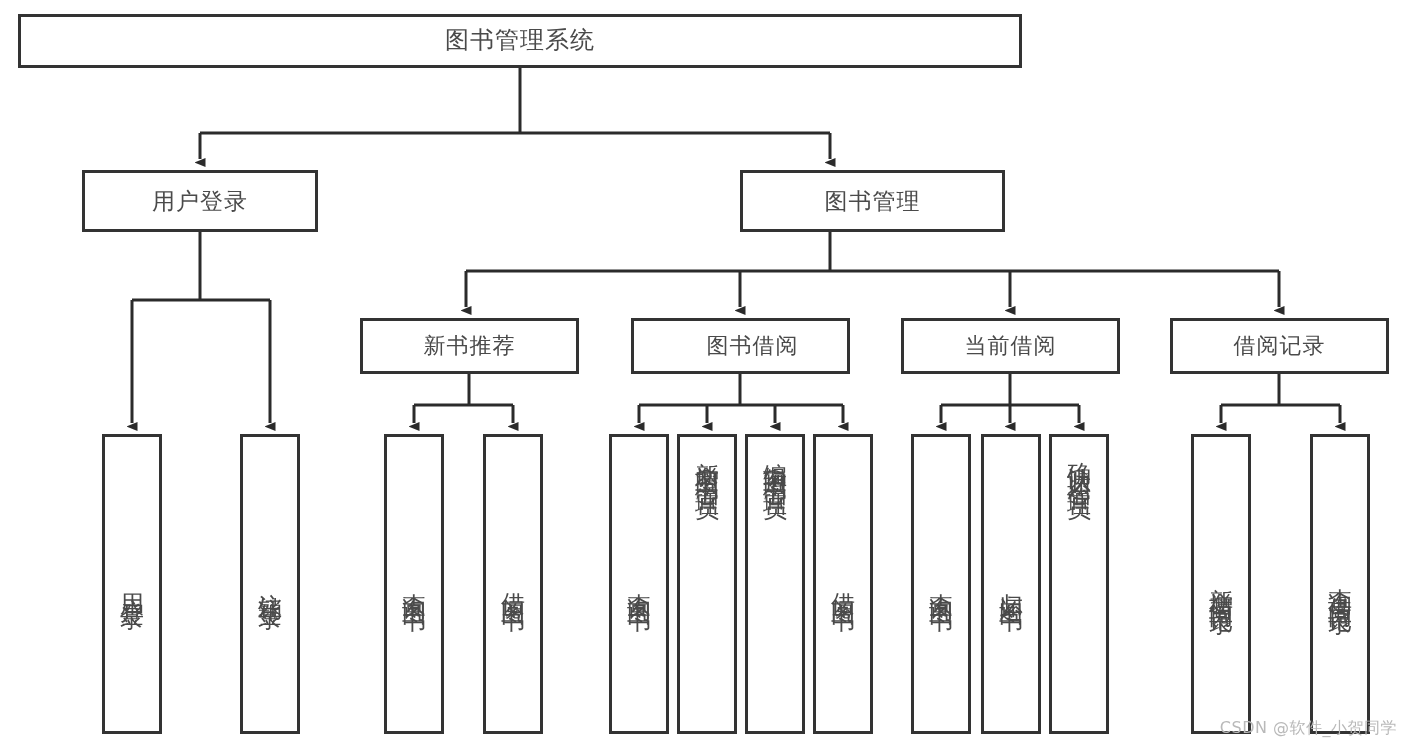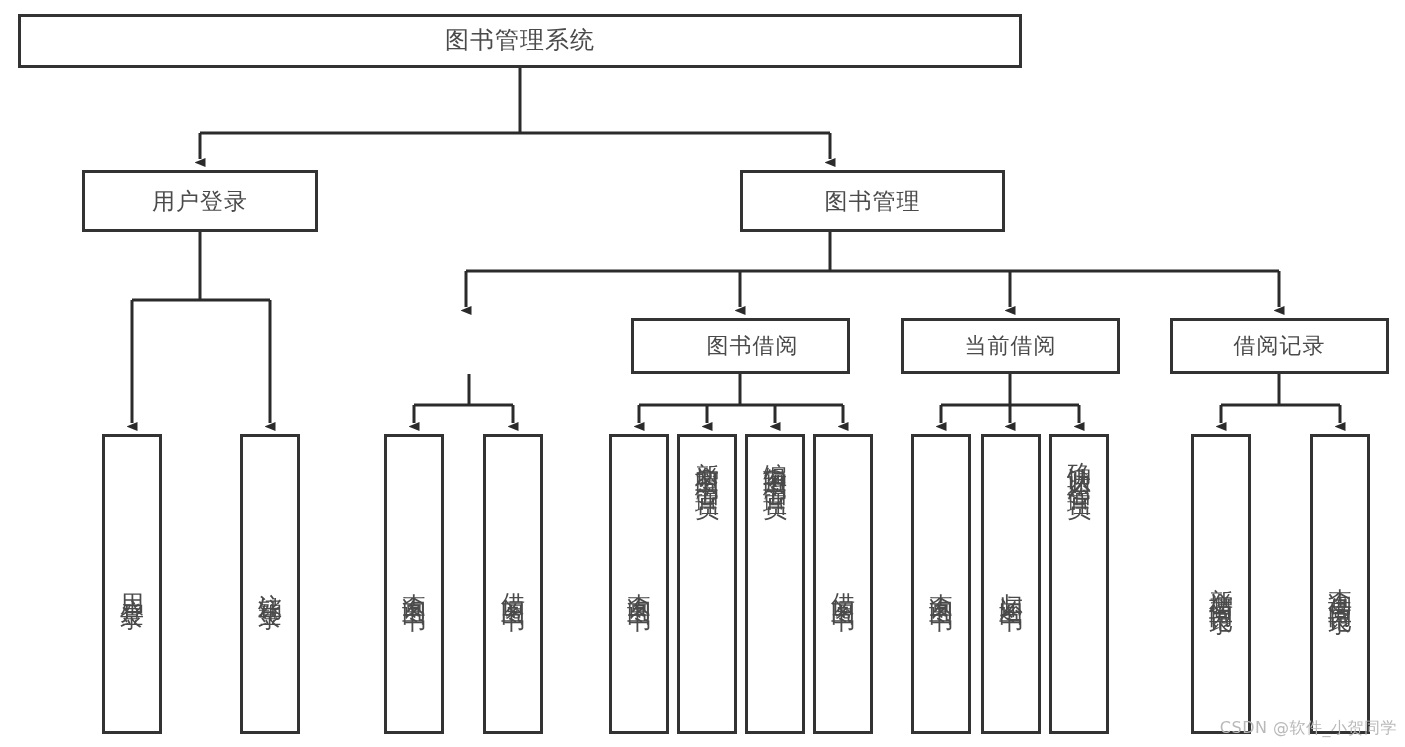--- a/index.html
+++ b/index.html
@@ -148,20 +148,23 @@
   </div>
 
   <div class="node lvl2" style="left:82px; top:170px; width:236px; height:62px;">
     <span class="label">用户登录</span>
   </div>
 
   <div class="node lvl2" style="left:712px; top:170px; width:265px; height:62px;margin-left:28px;">
     <span class="label">图书管理</span>
   </div>
 
+  <div class="node lvl3" style="left:360px; top:318px; width:219px; height:56px;">
+    <span class="label">新书推荐</span>
+  </div>
 
   <div class="node lvl3" style="left:631px; top:318px; width:219px; height:56px;padding-left:24px;">
     <span class="label">图书借阅</span>
   </div>
 
   <div class="node lvl3" style="left:1170px; top:318px; width:219px; height:56px;">
     <span class="label">借阅记录</span>
   </div>
 
   <div class="node lvl3" style="left:901px; top:318px; width:219px; height:56px;">

